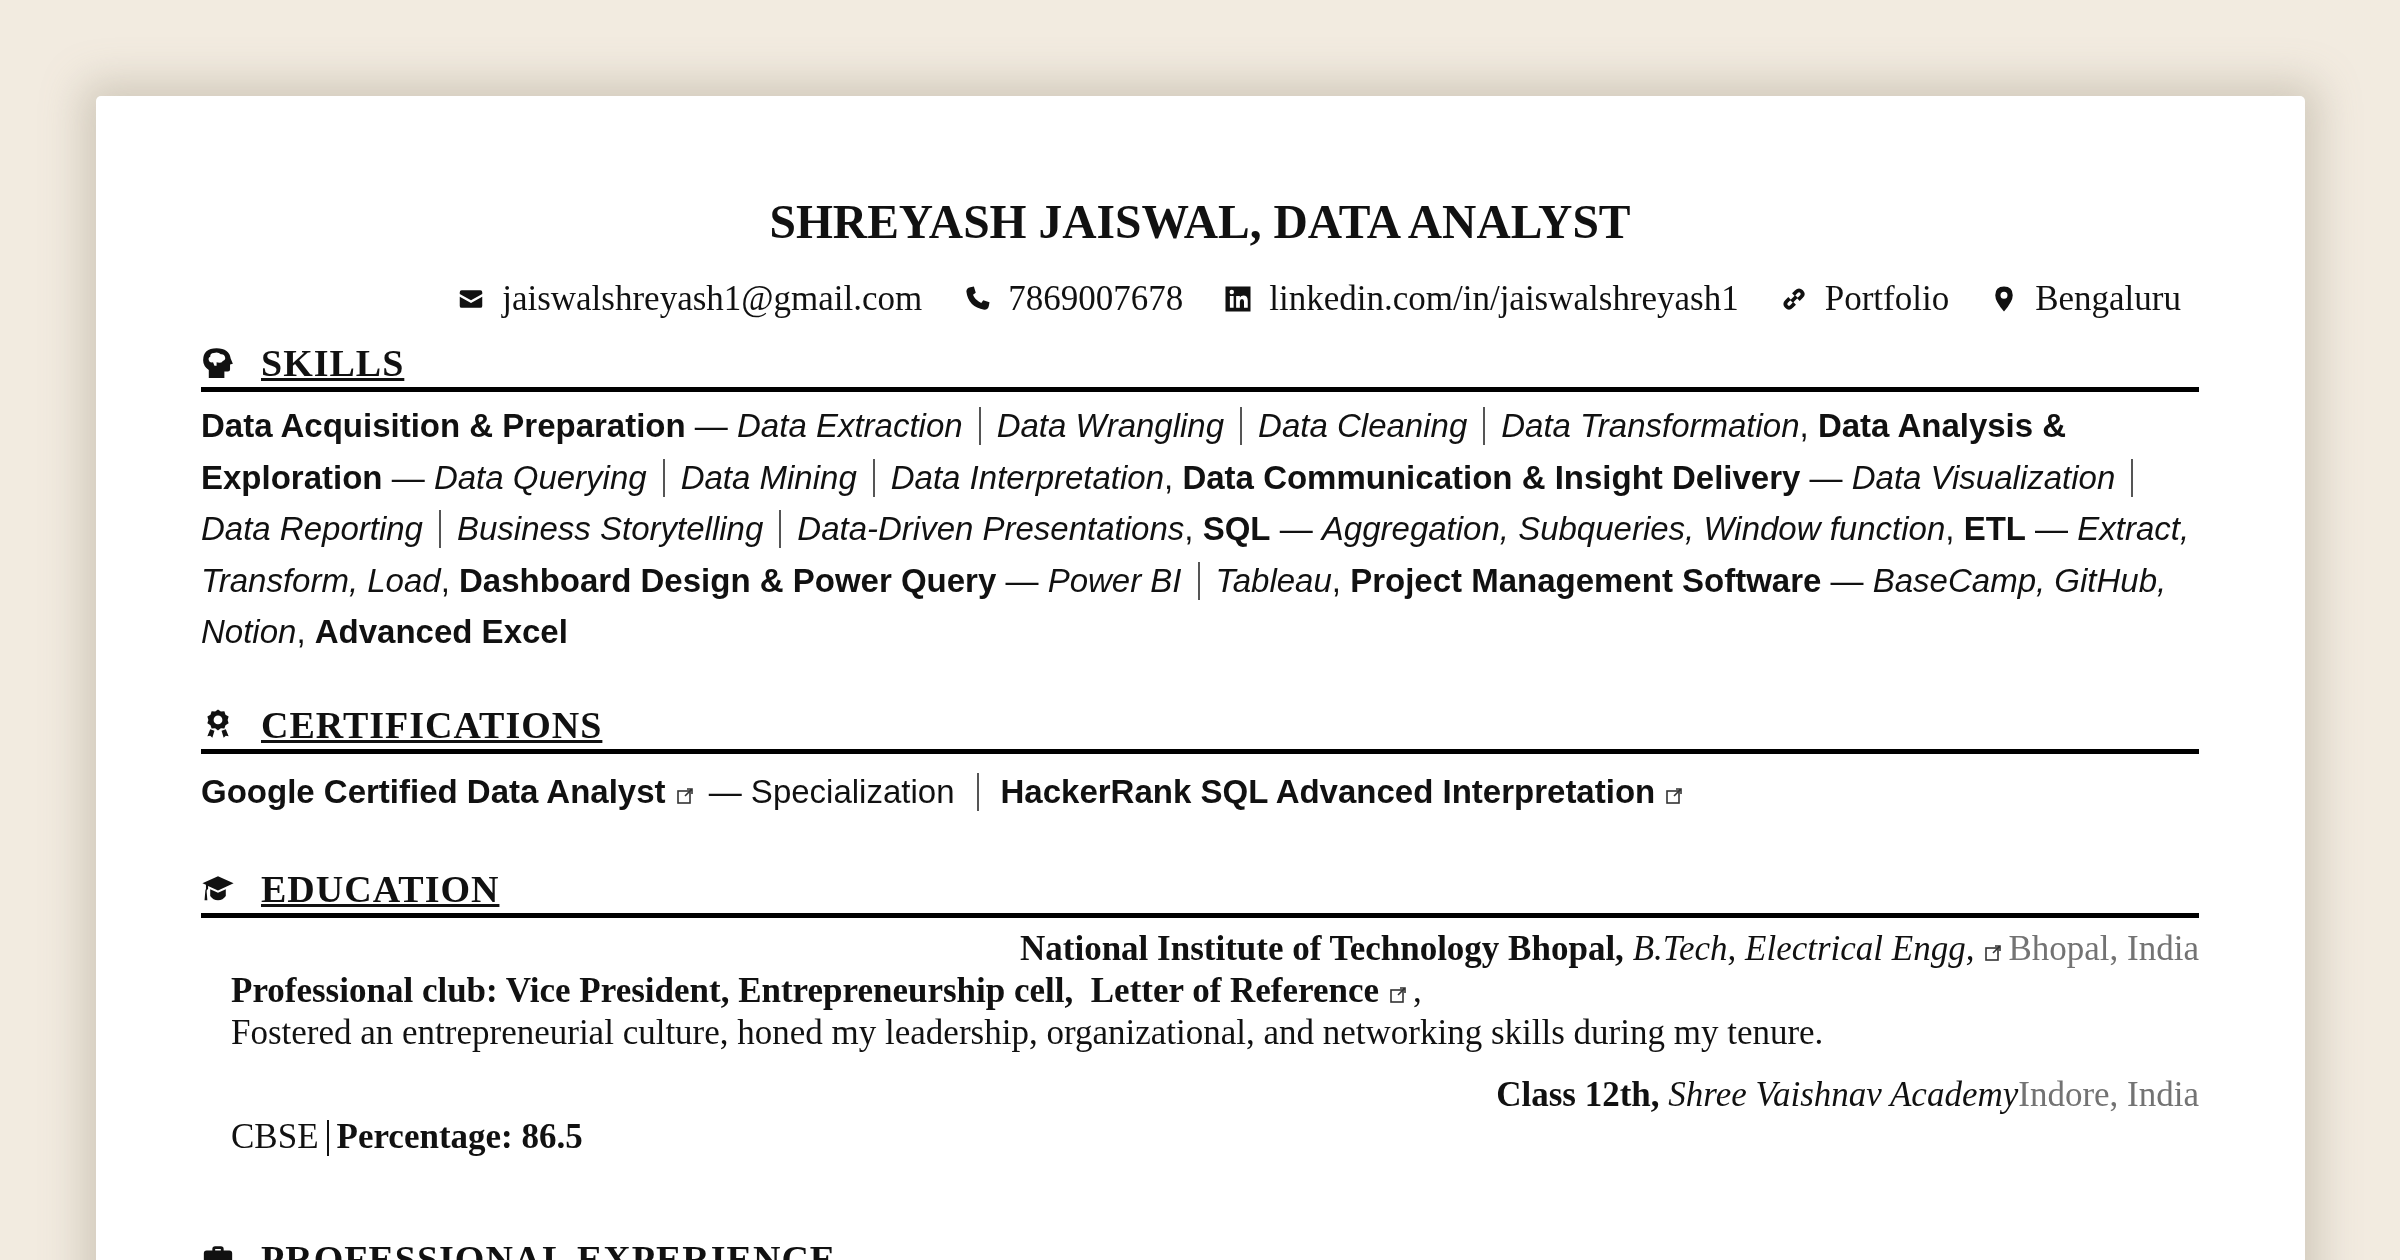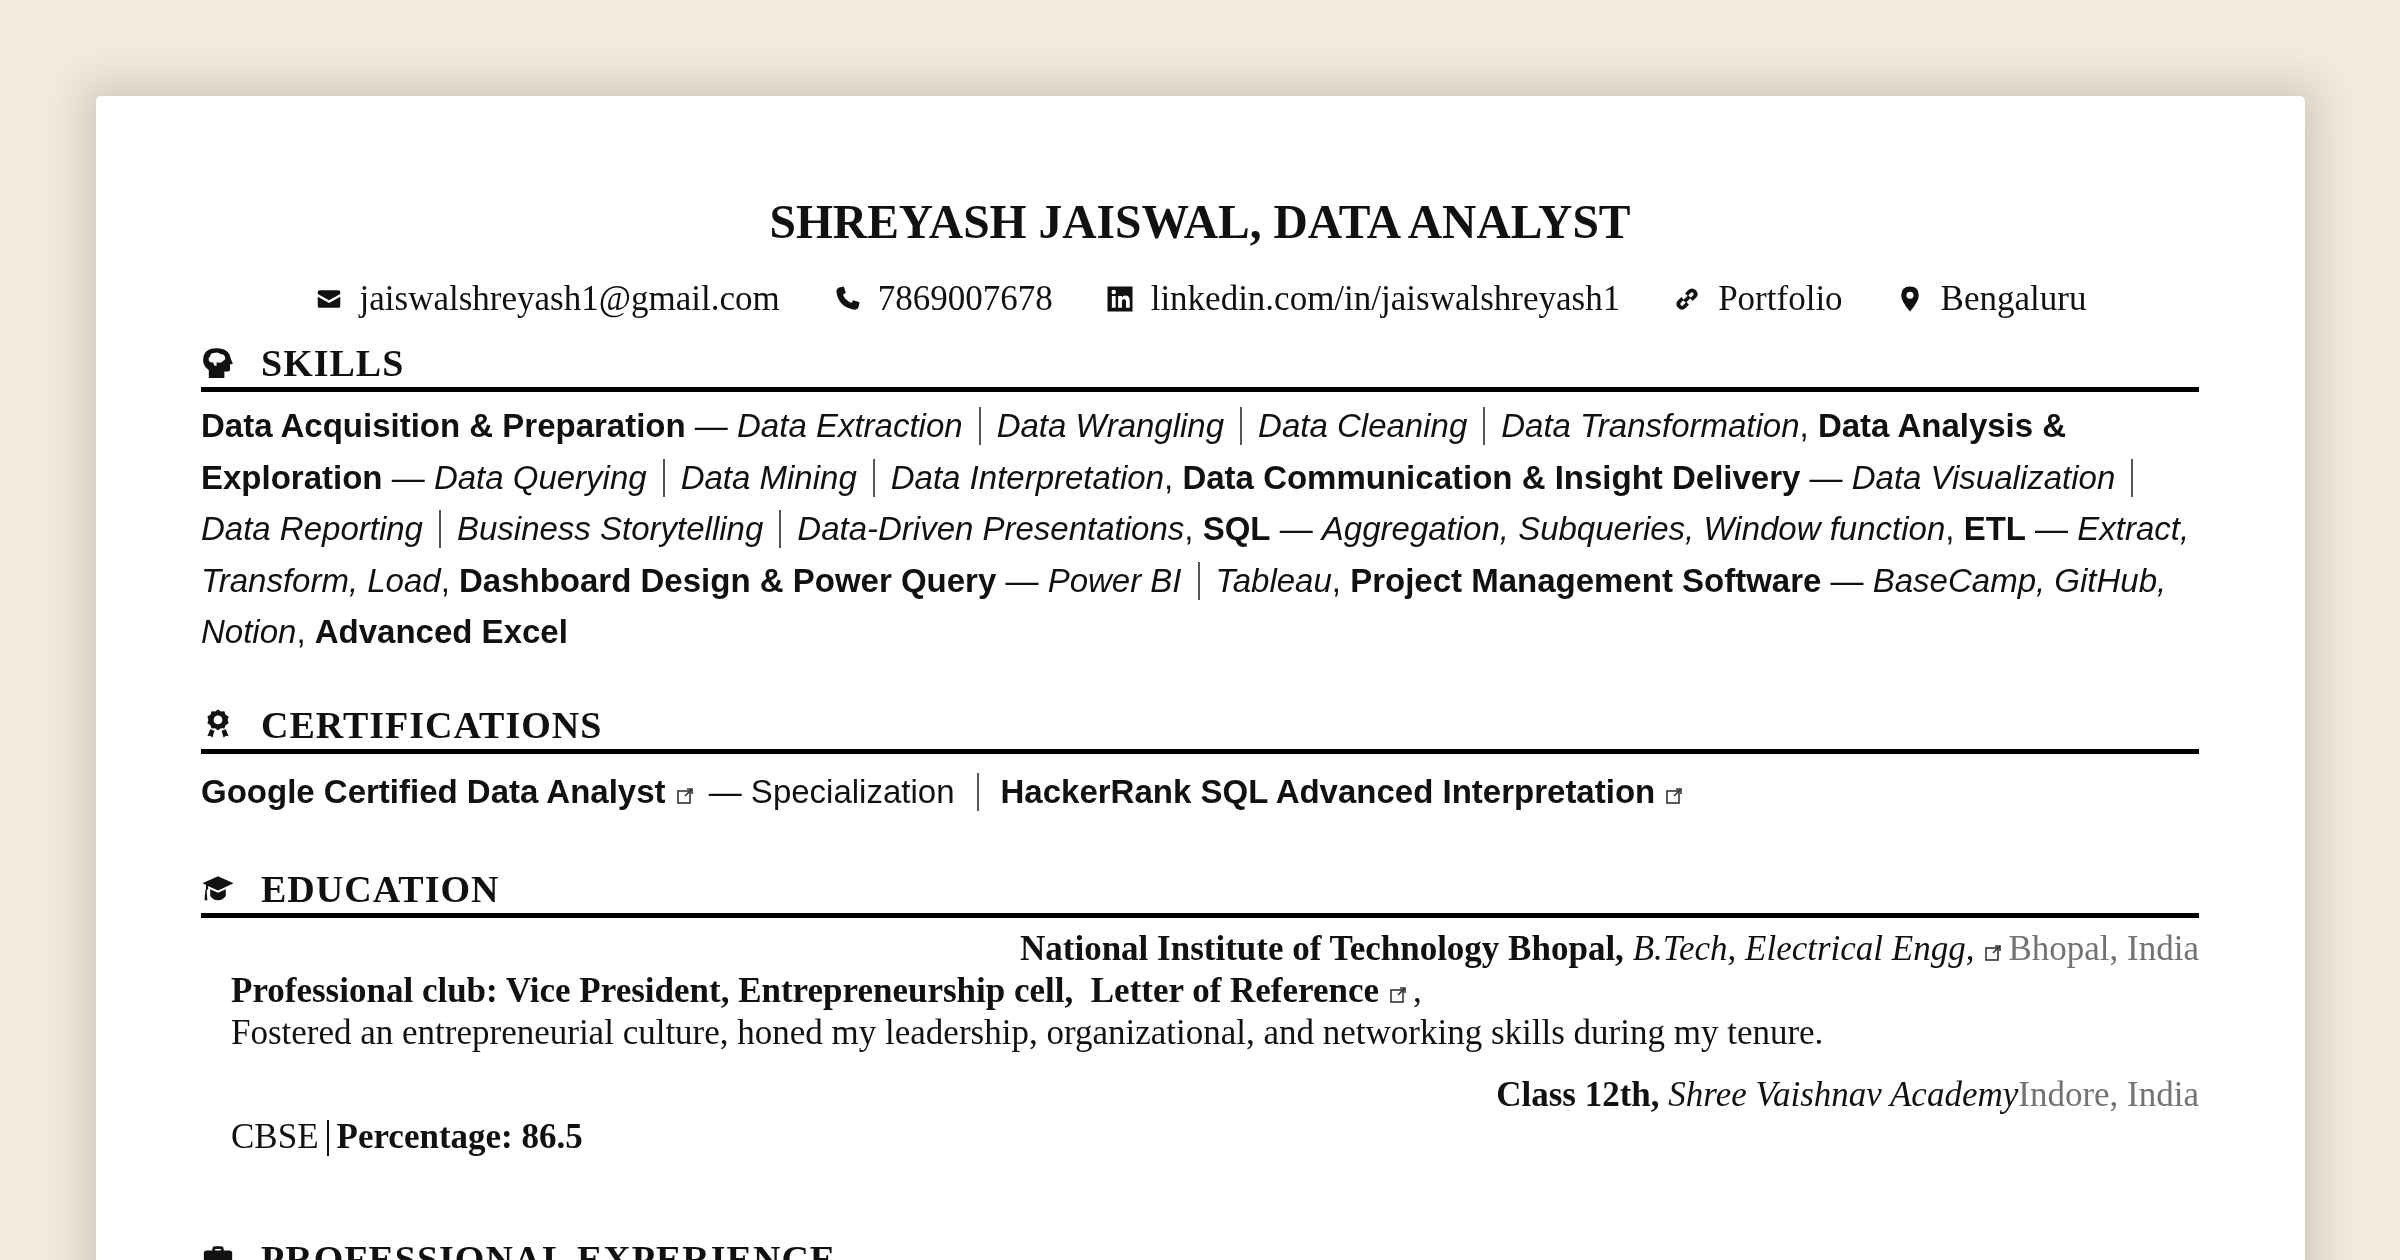--- a/index.html
+++ b/index.html
@@ -28,41 +28,42 @@
     text-align: center;
     font-weight: bold;
     font-size: 49px;
     letter-spacing: 0px;
     font-family: "Liberation Serif", serif;
     transform: scaleX(0.97);
   }
   .contacts {
     position: absolute;
     top: 183px; left: 0; width: 100%;
-    display: flex; justify-content: center; align-items: center;
+    display: flex; justify-content: flex-end; align-items: center;
     font-family: "Liberation Serif", serif;
     font-size: 35px;
-    gap: 16px;
+    gap: 4px;
   }
   .contact {
     display: flex; align-items: center;
     margin: 0 18px;
   }
   .contact svg { width: 30px; height: 30px; margin-right: 16px; fill: #111; }
   .section {
     position: absolute; left: 0; width: 100%;
   }
   .section-head {
     display: flex; align-items: center;
     font-family: "Liberation Serif", serif;
     font-weight: bold;
     font-size: 38px;
     height: 54px;
     border-bottom: 5px solid #000;
     letter-spacing: 1px;
+    text-decoration: underline;
   }
   .section-head svg { width: 34px; height: 34px; margin-right: 26px; fill: #111; }
   .body-text {
     font-family: Liberation Sans, sans-serif;
     font-size: 33px;
     line-height: 51.5px;
     margin-top: 8px;
   }
   .b { font-weight: bold; }
   .i { font-style: italic; }

